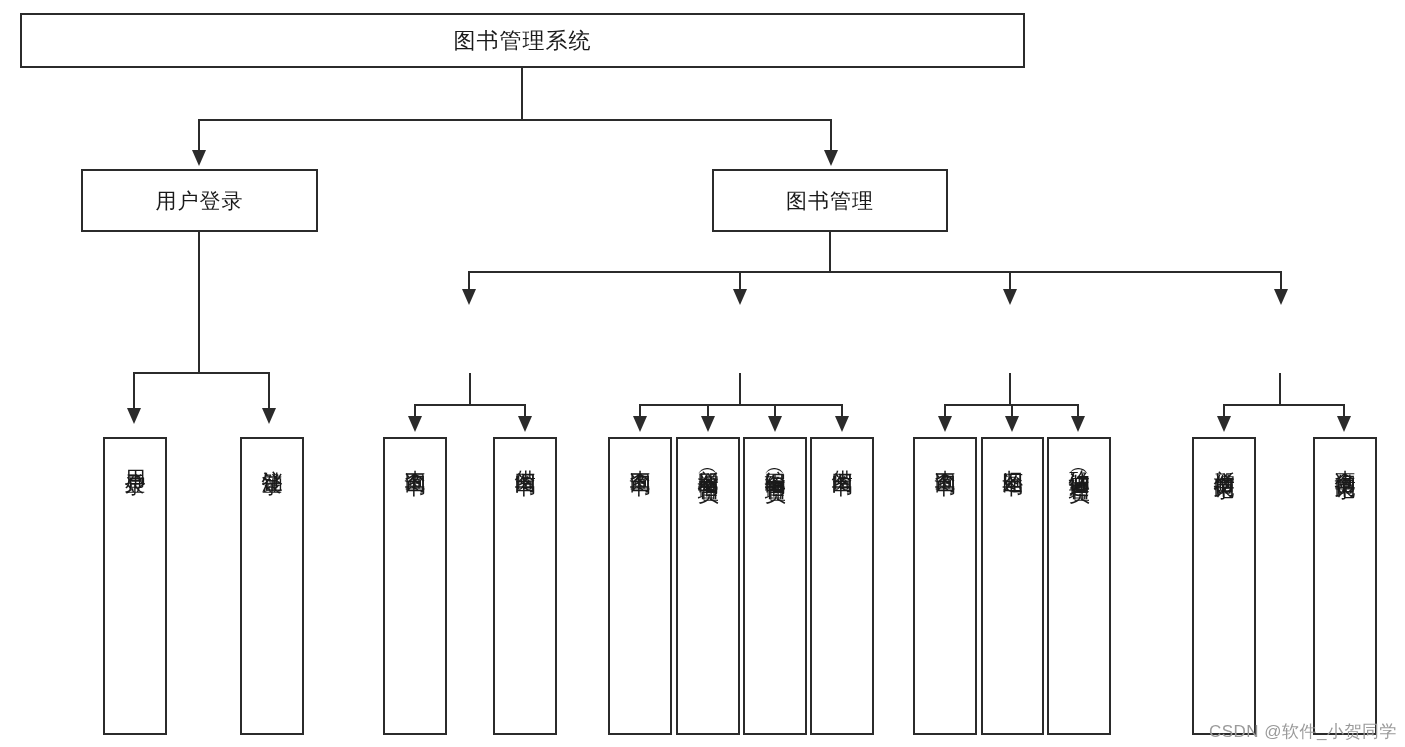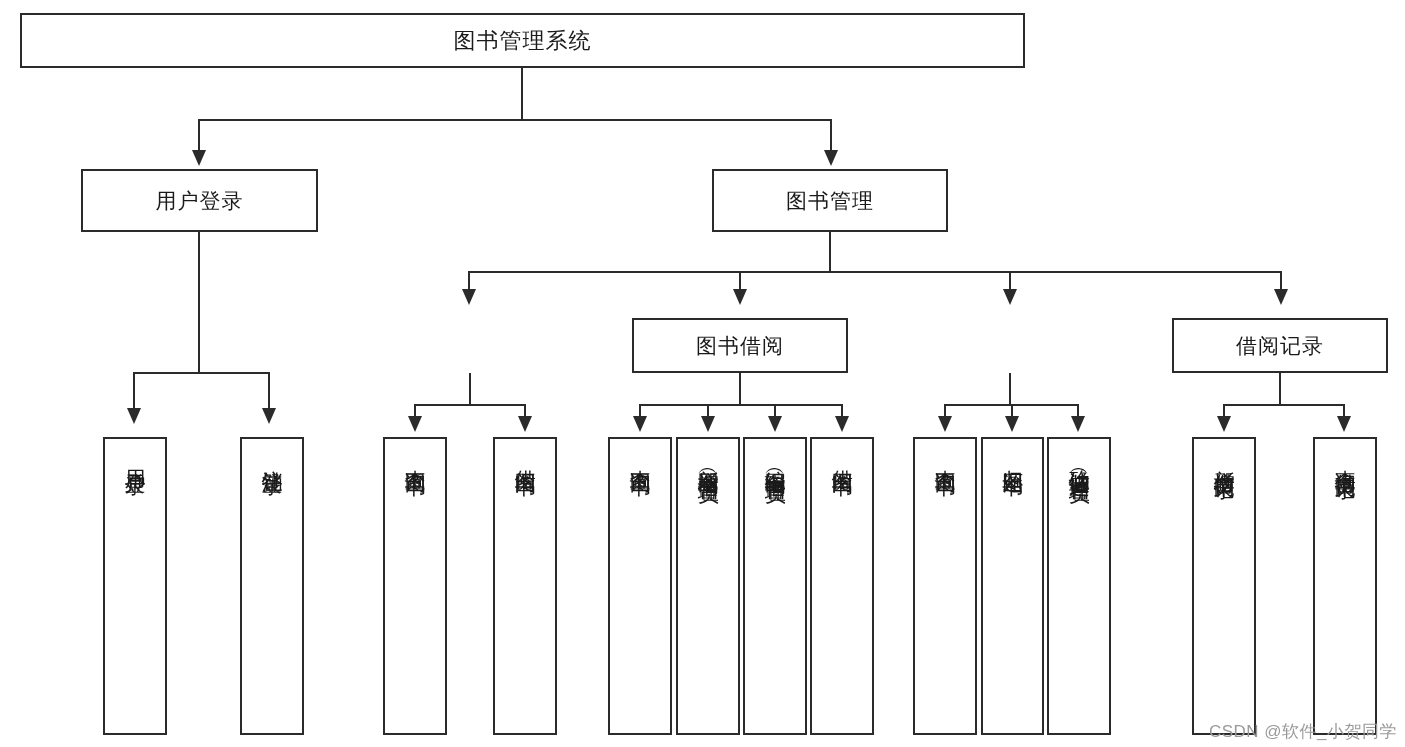--- a/index.html
+++ b/index.html
@@ -105,22 +105,20 @@
   <div class="ln h" style="left:468px;top:271px;width:814px;height:2px;"></div>
   <div class="ln v" style="left:468px;top:271px;width:2px;height:20px;"></div>
   <div class="arrow" style="left:462px;top:289px;"></div>
   <div class="ln v" style="left:739px;top:271px;width:2px;height:20px;"></div>
   <div class="arrow" style="left:733px;top:289px;"></div>
   <div class="ln v" style="left:1009px;top:271px;width:2px;height:20px;"></div>
   <div class="arrow" style="left:1003px;top:289px;"></div>
   <div class="ln v" style="left:1280px;top:271px;width:2px;height:20px;"></div>
   <div class="arrow" style="left:1274px;top:289px;"></div>
 
-  <div class="node h" style="left:632px;top:318px;width:216px;height:55px;">图书借阅</div>
-  <div class="node h" style="left:1172px;top:318px;width:216px;height:55px;">借阅记录</div>
 
   <div class="ln v" style="left:469px;top:373px;width:2px;height:32px;"></div>
   <div class="ln h" style="left:414px;top:404px;width:112px;height:2px;"></div>
   <div class="ln v" style="left:414px;top:404px;width:2px;height:14px;"></div>
   <div class="arrow" style="left:408px;top:416px;"></div>
   <div class="ln v" style="left:524px;top:404px;width:2px;height:14px;"></div>
   <div class="arrow" style="left:518px;top:416px;"></div>
 
   <div class="ln v" style="left:739px;top:373px;width:2px;height:32px;"></div>
   <div class="ln h" style="left:639px;top:404px;width:203px;height:2px;"></div>

